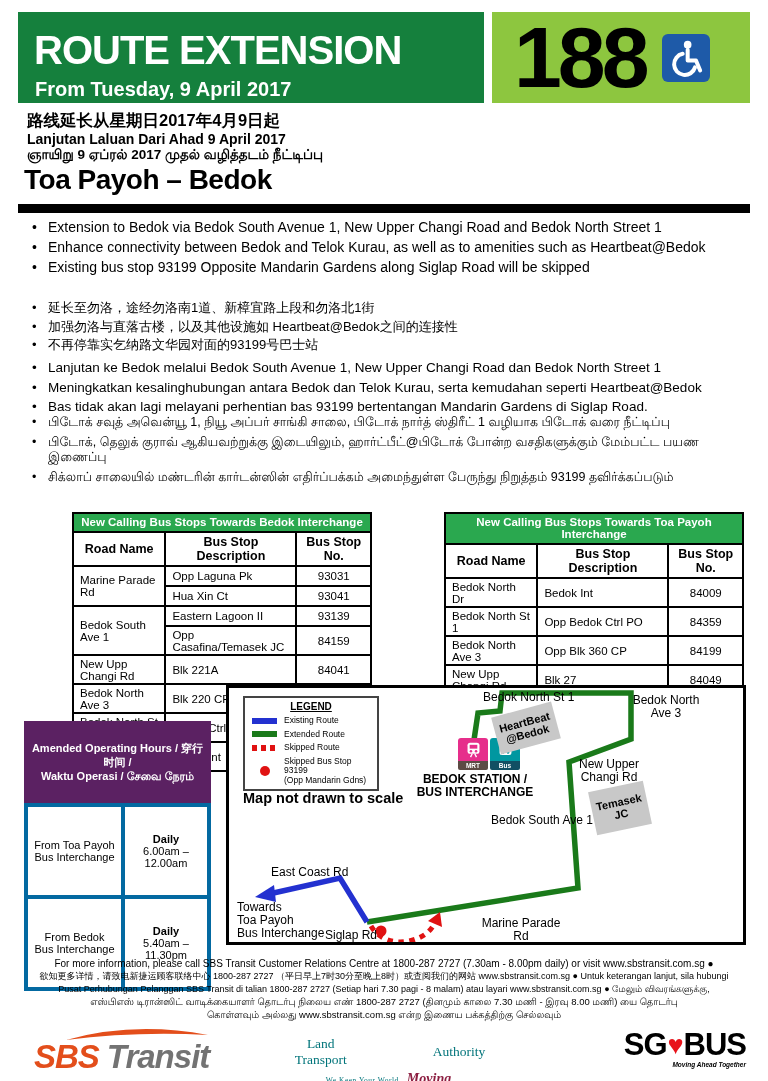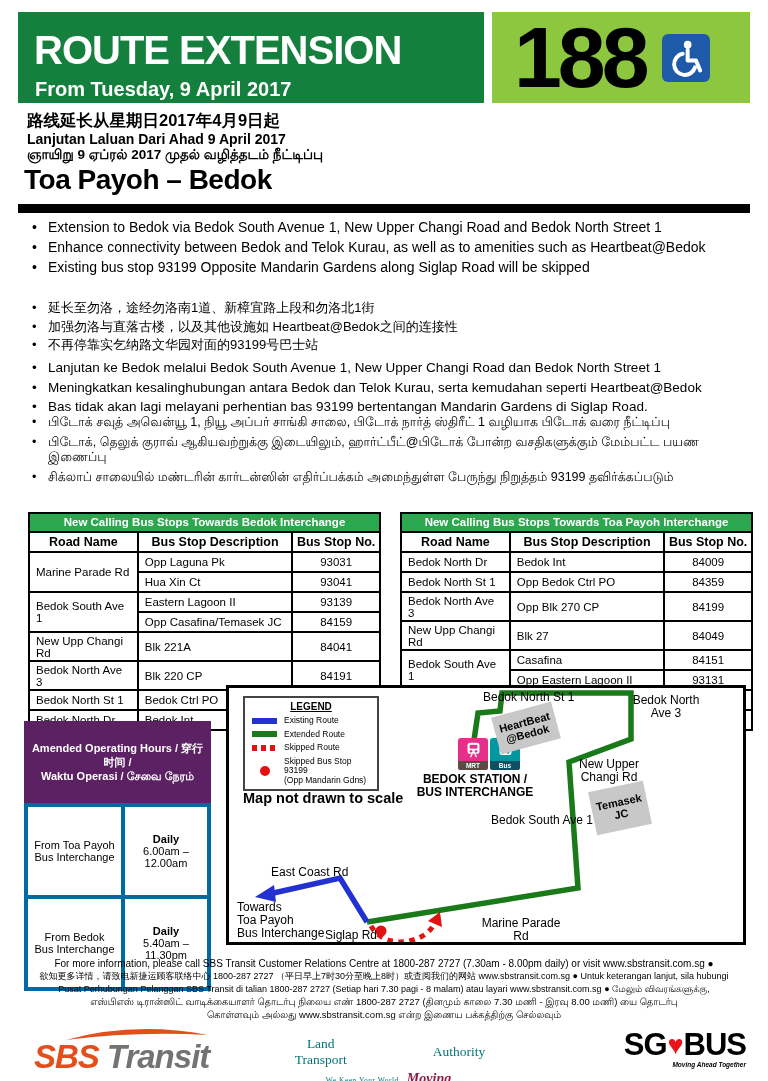--- a/index.html
+++ b/index.html
@@ -26,21 +26,21 @@
   ul.bullets{list-style:none;margin:0;padding:0;position:absolute;left:27px;width:700px;}
   ul.bullets li{position:relative;padding-left:21px;}
   ul.bullets li::before{content:"\2022";position:absolute;left:5px;}
   .b-en{top:217px;font-size:14px;line-height:20px;width:668px;}
   .b-zh{top:299px;font-size:13px;line-height:18.5px;}
   .b-ms{top:358px;font-size:13.5px;line-height:19.5px;}
   .b-ta{top:415px;font-size:12.5px;line-height:15.5px;width:700px;}
   .b-ta li{margin-bottom:4px;}
 
   
-  .tblwrap{position:absolute;top:512px;width:353px;}
+  .tblwrap{position:absolute;top:512px;width:300px;margin-left:44px;}
   .tblwrap.left{left:28px;} .tblwrap.right{left:400px;}
   .tbl-title{background:#2AA84F;color:#fff;font-weight:bold;font-size:11.5px;text-align:center;
              border:2px solid #000;border-bottom:none;padding:2px 0 3px;}
   table.stops{border-collapse:collapse;width:100%;font-size:11.5px;table-layout:fixed;}
   table.stops th{font-size:12.5px;font-weight:bold;border:2px solid #000;padding:2px 3px;text-align:center;}
   table.stops td{border:2px solid #000;padding:1.5px 6px;height:15px;vertical-align:middle;}
   table.stops td.num{text-align:center;}
   table.stops col.c1{width:31%;} table.stops col.c2{width:44%;} table.stops col.c3{width:25%;}
 
   
@@ -234,21 +234,21 @@
             <td>Bedok Int</td>
             <td class="num">84009</td>
           </tr>
           <tr>
             <td rowspan="1">Bedok North St 1</td>
             <td>Opp Bedok Ctrl PO</td>
             <td class="num">84359</td>
           </tr>
           <tr>
             <td rowspan="1">Bedok North Ave 3</td>
-            <td>Opp Blk 270 CP</td>
+            <td>Opp Blk 360 CP</td>
             <td class="num">84199</td>
           </tr>
           <tr>
             <td rowspan="1">New Upp Changi Rd</td>
             <td>Blk 27</td>
             <td class="num">84049</td>
           </tr>
           <tr>
             <td rowspan="2">Bedok South Ave 1</td>
             <td>Casafina</td>

